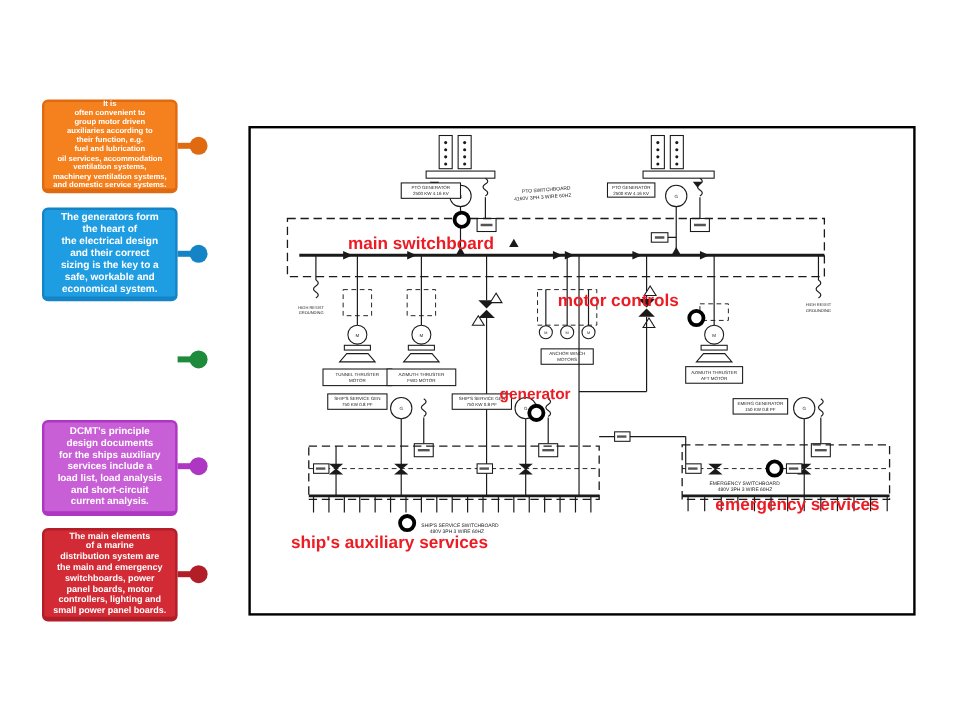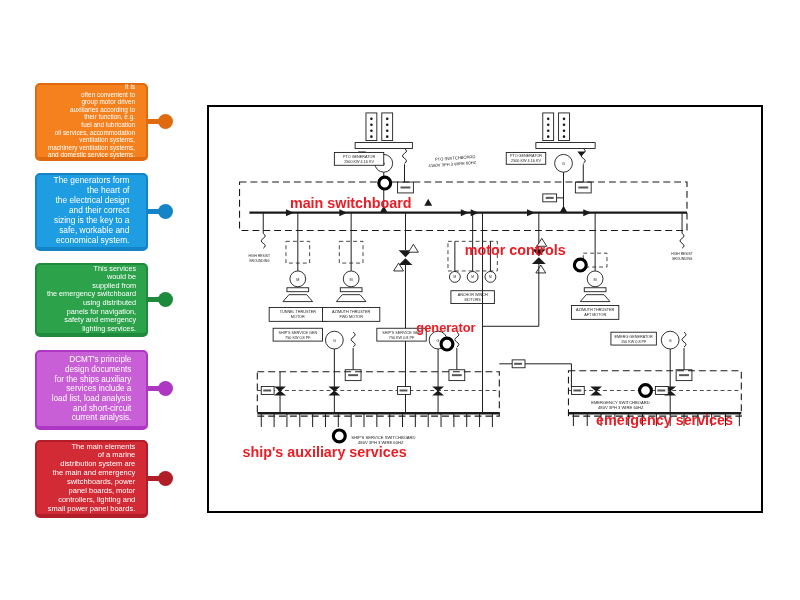--- a/index.html
+++ b/index.html
@@ -1,20 +1,20 @@
 <!DOCTYPE html>
 <html><head>
 <meta charset="utf-8">
 <style>
   html,body{margin:0;padding:0;background:#fff;font-family:"Liberation Sans",sans-serif;}
   #stage{position:relative;width:800px;height:600px;background:#fff;overflow:hidden;}
 
   
   .card{position:absolute;left:35px;width:113px;box-sizing:border-box;
-        border-radius:5px;color:#fff;font-weight:normal;text-align:right;
+        border-radius:5px;color:#fff;font-weight:bold;text-align:center;
         display:flex;align-items:center;justify-content:center;
         white-space:pre-line;padding:8px 3px;line-height:1.18;}
   .card-orange{top:83px;height:78px;background:#f5801e;border:2px solid #e06a10;border-bottom-width:4px;font-size:6.4px;}
   .card-blue{top:173px;height:78px;background:#1e9de3;border:2px solid #1484c6;border-bottom-width:4px;font-size:8.4px;}
   .card-green{top:263px;height:74px;background:#2ca24b;border:2px solid #1e8a3c;border-bottom-width:4px;font-size:7.3px;}
   .card-purple{top:350px;height:80px;background:#c95fd6;border:2px solid #ad36c2;border-bottom-width:4px;font-size:8.2px;}
   .card-red{top:440px;height:78px;background:#d22b35;border:2px solid #b21e28;border-bottom-width:4px;font-size:7.5px;}
 
   .stem{position:absolute;left:148px;width:15px;height:5px;}
   .dot{position:absolute;left:158px;width:15px;height:15px;border-radius:50%;}
@@ -58,28 +58,20 @@
   <div class="card card-blue">The generators form
 the heart of
 the electrical design
 and their correct
 sizing is the key to a
 safe, workable and
 economical system.</div>
   <div class="stem c-blue" style="top:209px"></div>
   <div class="dot c-blue" style="top:204px"></div>
 
-  <div class="card card-green">This services
-would be
-supplied from
-the emergency switchboard
-using distributed
-panels for navigation,
-safety and emergency
-lighting services.</div>
   <div class="stem c-green" style="top:297px"></div>
   <div class="dot c-green" style="top:292px"></div>
 
   <div class="card card-purple">DCMT's principle
 design documents
 for the ships auxiliary
 services include a
 load list, load analysis
 and short-circuit
 current analysis.</div>

